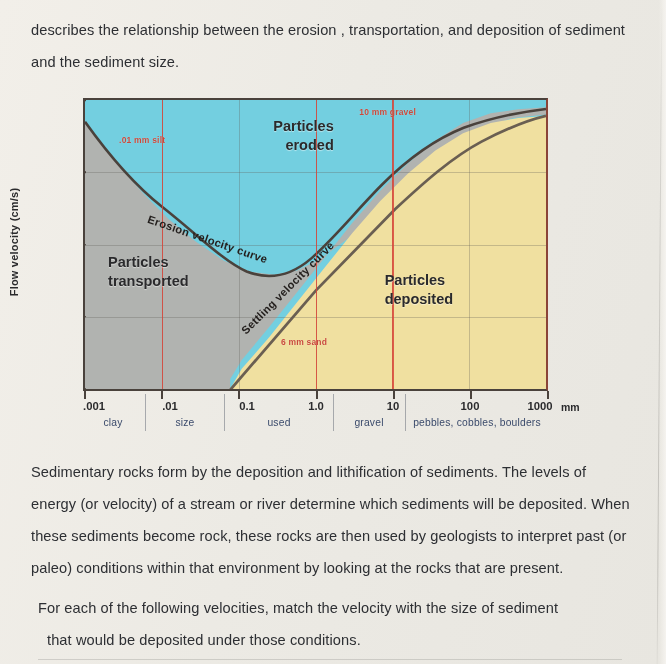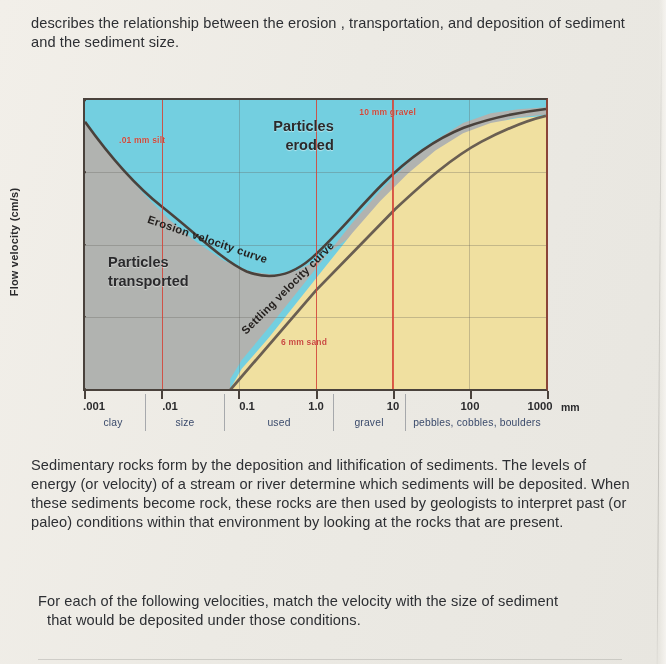--- a/index.html
+++ b/index.html
@@ -30,21 +30,21 @@
     width: 7px; height: 664px;
     background: linear-gradient(to right, rgba(232,230,224,0), rgba(246,244,240,.95));
   }
 
   .prose {
     position: absolute;
     left: 31px;
     width: 600px;
     color: #2d2f33;
     font-size: 14.6px;
-    line-height: 19px;
+    line-height: 32px;
     letter-spacing: .1px;
   }
   #intro-text { top: 14px; }
   #body-text  { top: 456px; }
   #prompt-text{ top: 592px; left: 38px; width: 596px; }
   #prompt-text .l2 { padding-left: 9px; display:block; }
 
   
   #chart {
     position: absolute;
@@ -235,20 +235,21 @@
       <div class="redline" style="left:66.67%"></div>
 
       <div class="redlabel" style="left:7.4%; top:12%">.01 mm silt</div>
       <div class="redlabel" style="left:42.5%; top:82%">6 mm sand</div>
       <div class="redlabel" style="left:59.5%; top:2.5%">10 mm gravel</div>
 
       <div class="zonelabel" style="left:34%; top:6%; width:92px; text-align:right"><span>Particles eroded</span></div>
 
       <div class="zonelabel" style="left:5%; top:53%; width:110px"><span>Particles transported</span></div>
 
+      <div class="zonelabel" style="left:65%; top:59%; width:100px"><span>Particles deposited</span></div>
 
       <div class="curvelabel" style="left:14%; top:39%; transform:rotate(19deg); transform-origin:left top;">Erosion velocity curve</div>
       <div class="curvelabel" style="left:33.5%; top:79%; transform:rotate(-45deg); transform-origin:left top;">Settling velocity curve</div>
 
       <div class="ytickmark" style="top:0%"></div>
       <div class="ytickmark" style="top:25%"></div>
       <div class="ytickmark" style="top:50%"></div>
       <div class="ytickmark" style="top:75%"></div>
       <div class="ytickmark" style="top:100%"></div>
 

